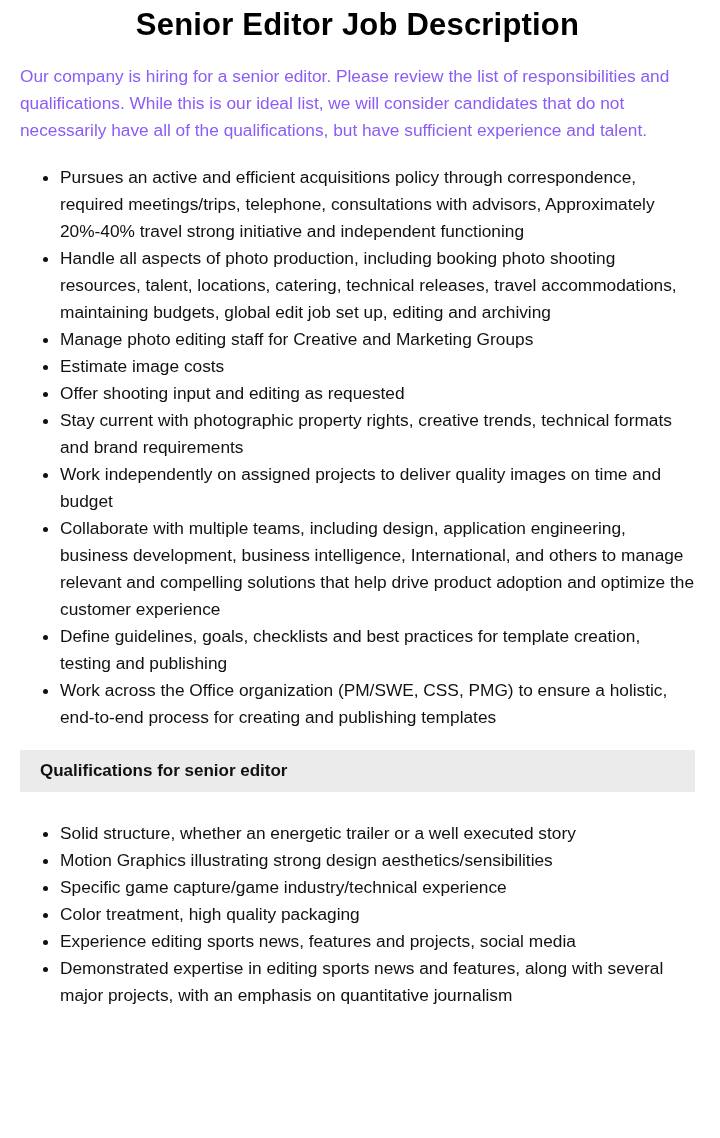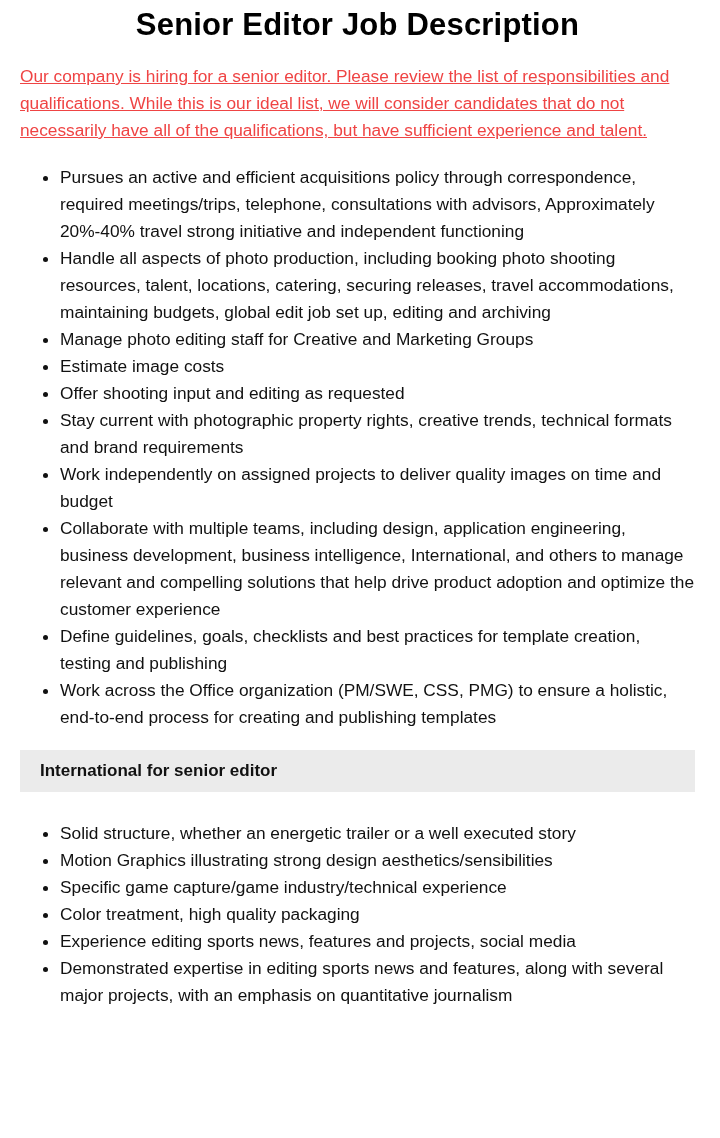--- a/index.html
+++ b/index.html
@@ -19,22 +19,21 @@
       text-align: center;
       font-size: 31px;
       font-weight: bold;
       letter-spacing: 0.2px;
       color: #000;
     }
     .intro {
       margin: 17px 0 0 0;
       font-size: 17.3px;
       line-height: 27px;
-      color: #ef4444;
-      text-decoration: underline;
+      color: #8b5cf6;
     }
     .section-header {
       margin-top: 15px;
       background: #ebebeb;
       height: 42px;
       line-height: 42px;
       padding-left: 20px;
       font-size: 17px;
       font-weight: bold;
       color: #111;
@@ -52,32 +51,32 @@
   </style>
 </head>
 <body>
 
 <div class="page">
   <h1>Senior Editor Job Description</h1>
   <p class="intro">Our company is hiring for a senior editor. Please review the list of responsibilities and qualifications. While this is our ideal list, we will consider candidates that do not necessarily have all of the qualifications, but have sufficient experience and talent.</p>
 
   <ul>
     <li>Pursues an active and efficient acquisitions policy through correspondence, required meetings/trips, telephone, consultations with advisors, Approximately 20%-40% travel strong initiative and independent functioning</li>
-    <li>Handle all aspects of photo production, including booking photo shooting resources, talent, locations, catering, securing releases, travel accommodations, maintaining budgets, global edit job set up, editing and archiving</li>
+    <li>Handle all aspects of photo production, including booking photo shooting resources, talent, locations, catering, technical releases, travel accommodations, maintaining budgets, global edit job set up, editing and archiving</li>
     <li>Manage photo editing staff for Creative and Marketing Groups</li>
     <li>Estimate image costs</li>
     <li>Offer shooting input and editing as requested</li>
     <li>Stay current with photographic property rights, creative trends, technical formats and brand requirements</li>
     <li>Work independently on assigned projects to deliver quality images on time and budget</li>
     <li>Collaborate with multiple teams, including design, application engineering, business development, business intelligence, International, and others to manage relevant and compelling solutions that help drive product adoption and optimize the customer experience</li>
     <li>Define guidelines, goals, checklists and best practices for template creation, testing and publishing</li>
     <li>Work across the Office organization (PM/SWE, CSS, PMG) to ensure a holistic, end-to-end process for creating and publishing templates</li>
   </ul>
 
-  <div class="section-header qual">International for senior editor</div>
+  <div class="section-header qual">Qualifications for senior editor</div>
   <ul class="qual-list">
     <li>Solid structure, whether an energetic trailer or a well executed story</li>
     <li>Motion Graphics illustrating strong design aesthetics/sensibilities</li>
     <li>Specific game capture/game industry/technical experience</li>
     <li>Color treatment, high quality packaging</li>
     <li>Experience editing sports news, features and projects, social media</li>
     <li>Demonstrated expertise in editing sports news and features, along with several major projects, with an emphasis on quantitative journalism</li>
   </ul>
 </div>
 

